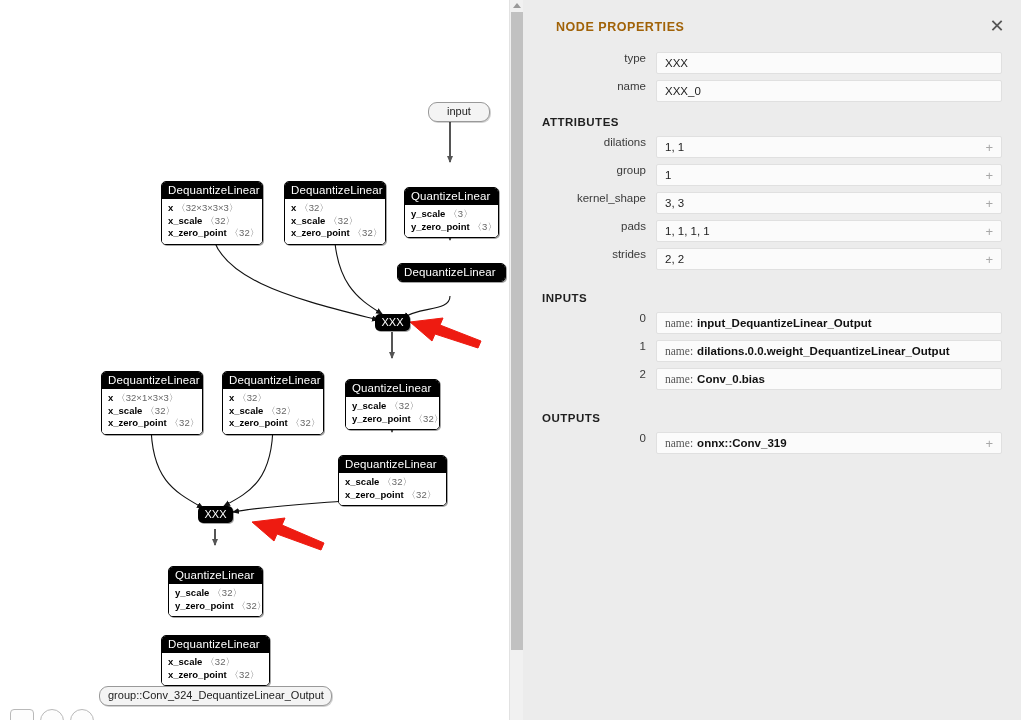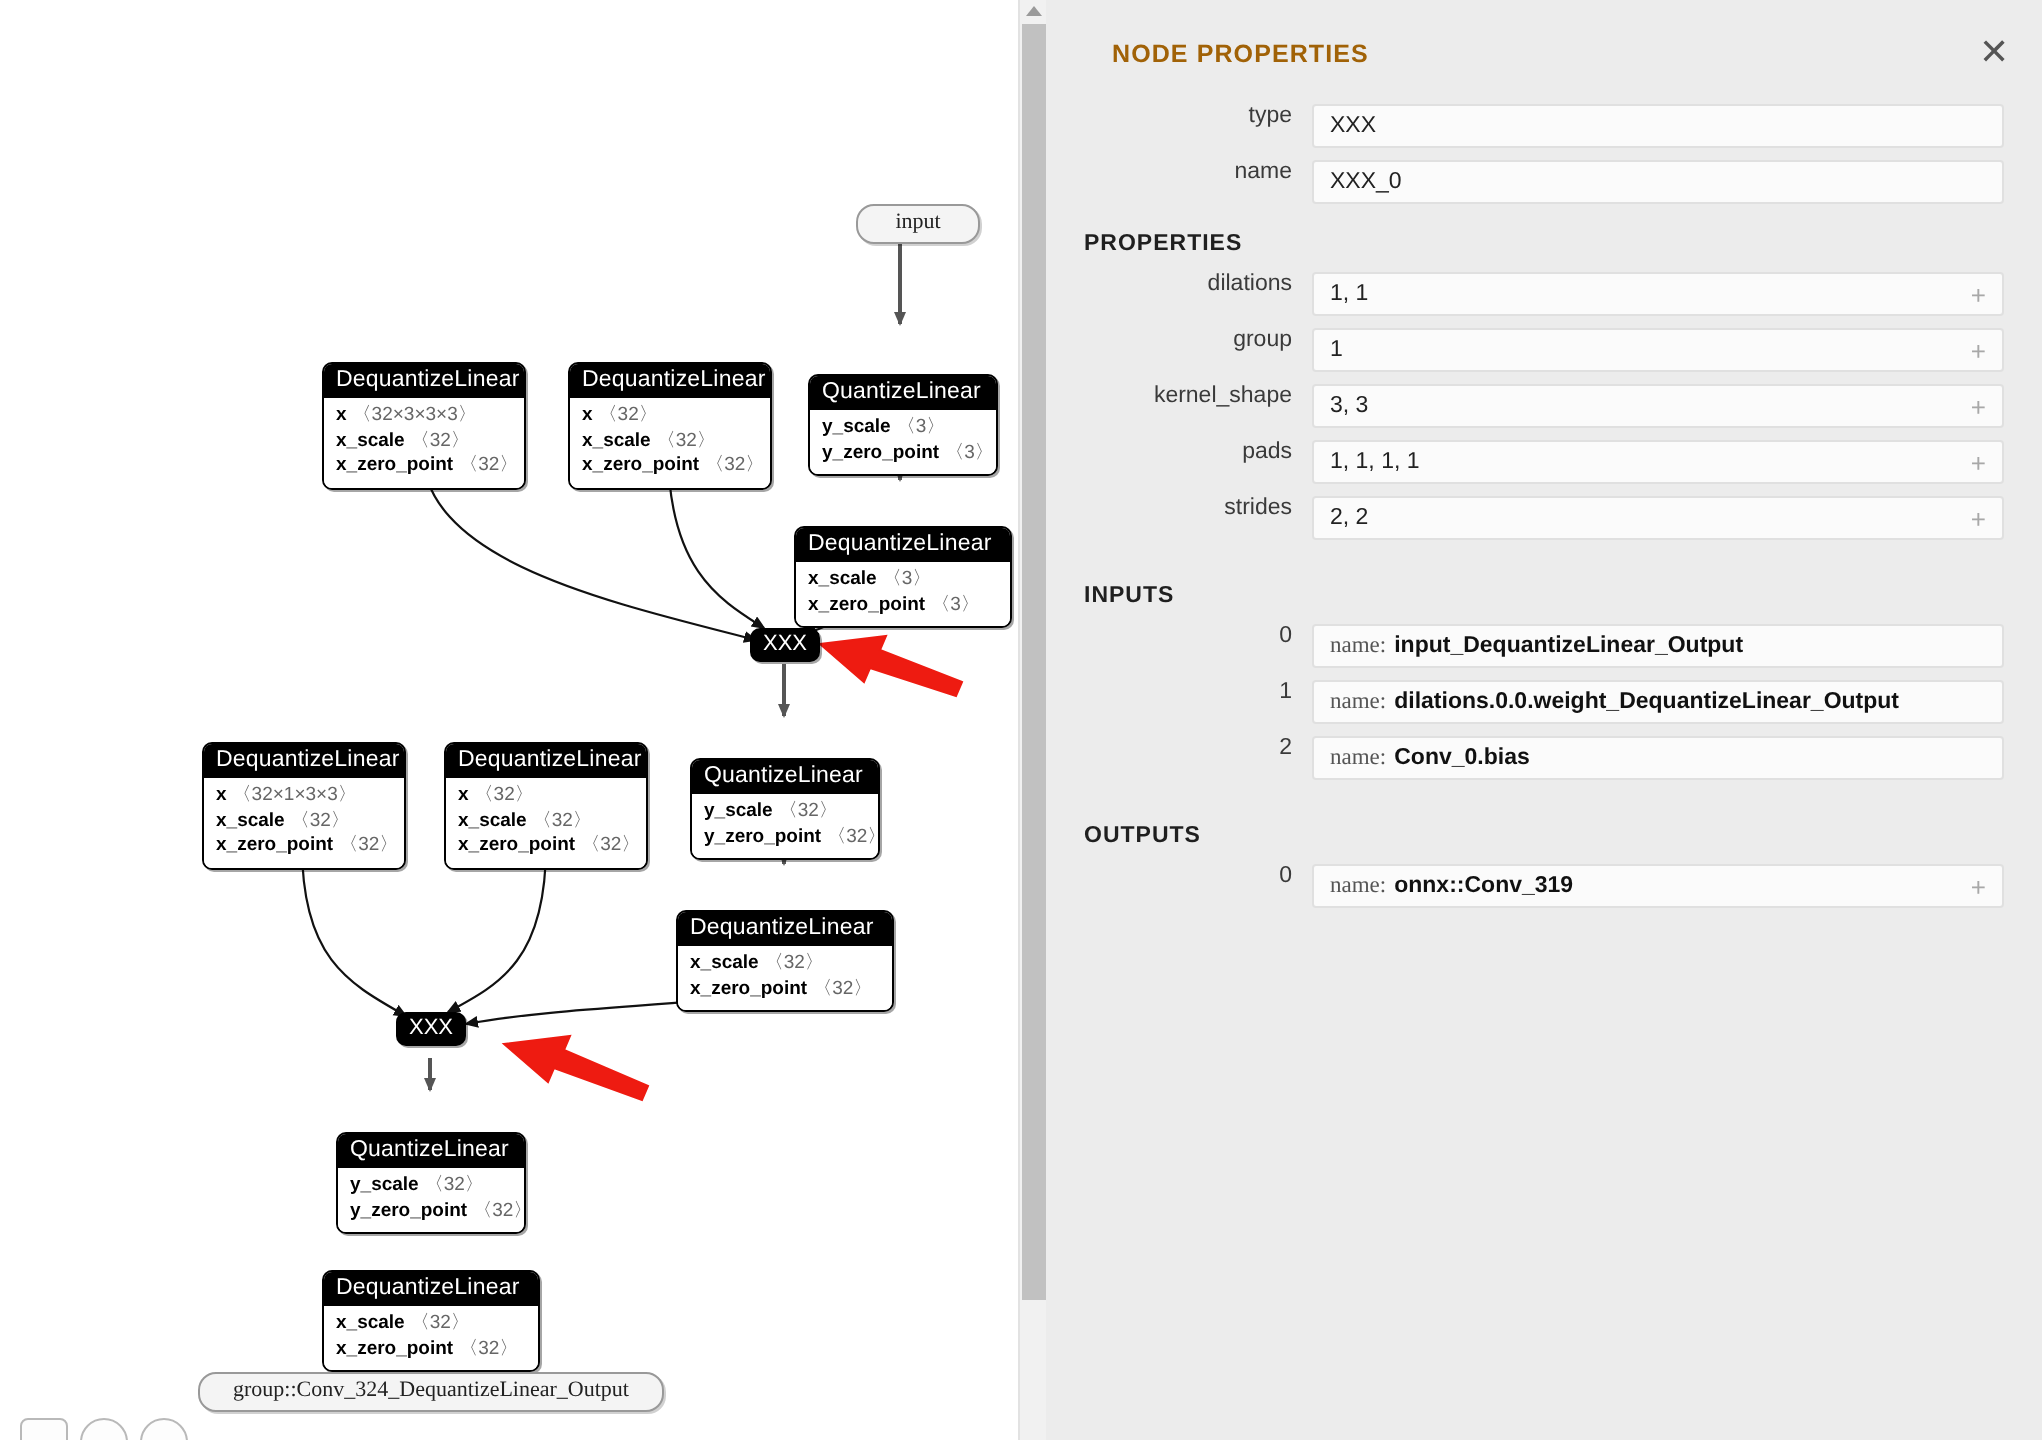--- a/index.html
+++ b/index.html
@@ -67,21 +67,20 @@
     border-radius:9px;
     background:#f4f4f4;
     font-size:11px;
     line-height:17px;
     height:18px;
     text-align:center;
     color:#222;
     box-shadow:1px 1px 0 rgba(0,0,0,.18);
     white-space:nowrap;
     padding:0 8px;
-    font-family:Liberation Serif, serif;
   }
 
   
   #graph-toolbar{
     position:absolute;left:10px;top:709px;
     display:flex;gap:6px;align-items:center;
   }
   #graph-toolbar .tb{
     width:22px;height:22px;
     border:1px solid #b9b9b9;background:#fdfdfd;
@@ -239,24 +238,20 @@
     <div class="node" style="left:404px;top:167px;width:93px;">
       <div class="hdr">QuantizeLinear</div>
       <div class="body">
         <div class="attr"><span class="k">y_scale</span><span class="v">〈3〉</span></div>
         <div class="attr"><span class="k">y_zero_point</span><span class="v">〈3〉</span></div>
       </div>
     </div>
 
     <div class="node" style="left:397px;top:243px;width:107px;">
       <div class="hdr">DequantizeLinear</div>
-      <div class="body">
-        <div class="attr"><span class="k">x_scale</span><span class="v">〈3〉</span></div>
-        <div class="attr"><span class="k">x_zero_point</span><span class="v">〈3〉</span></div>
-      </div>
     </div>
 
     <div class="opnode" style="left:375px;top:314px;width:35px;">XXX</div>
 
     <div class="node" style="left:101px;top:351px;width:100px;">
       <div class="hdr">DequantizeLinear</div>
       <div class="body">
         <div class="attr"><span class="k">x</span><span class="v">〈32×1×3×3〉</span></div>
         <div class="attr"><span class="k">x_scale</span><span class="v">〈32〉</span></div>
         <div class="attr"><span class="k">x_zero_point</span><span class="v">〈32〉</span></div>
@@ -333,21 +328,21 @@
         <span>XXX</span>
       </div>
     </div>
     <div class="row">
       <div class="lbl">name</div>
       <div class="field">
         <span>XXX_0</span>
       </div>
     </div>
 
-    <div class="section-title">PROPERTIES</div>
+    <div class="section-title">ATTRIBUTES</div>
 
     <div class="row">
       <div class="lbl">dilations</div>
       <div class="field">
         <span>1, 1</span>
         <span class="plus">+</span>
       </div>
     </div>
     <div class="row">
       <div class="lbl">group</div>

